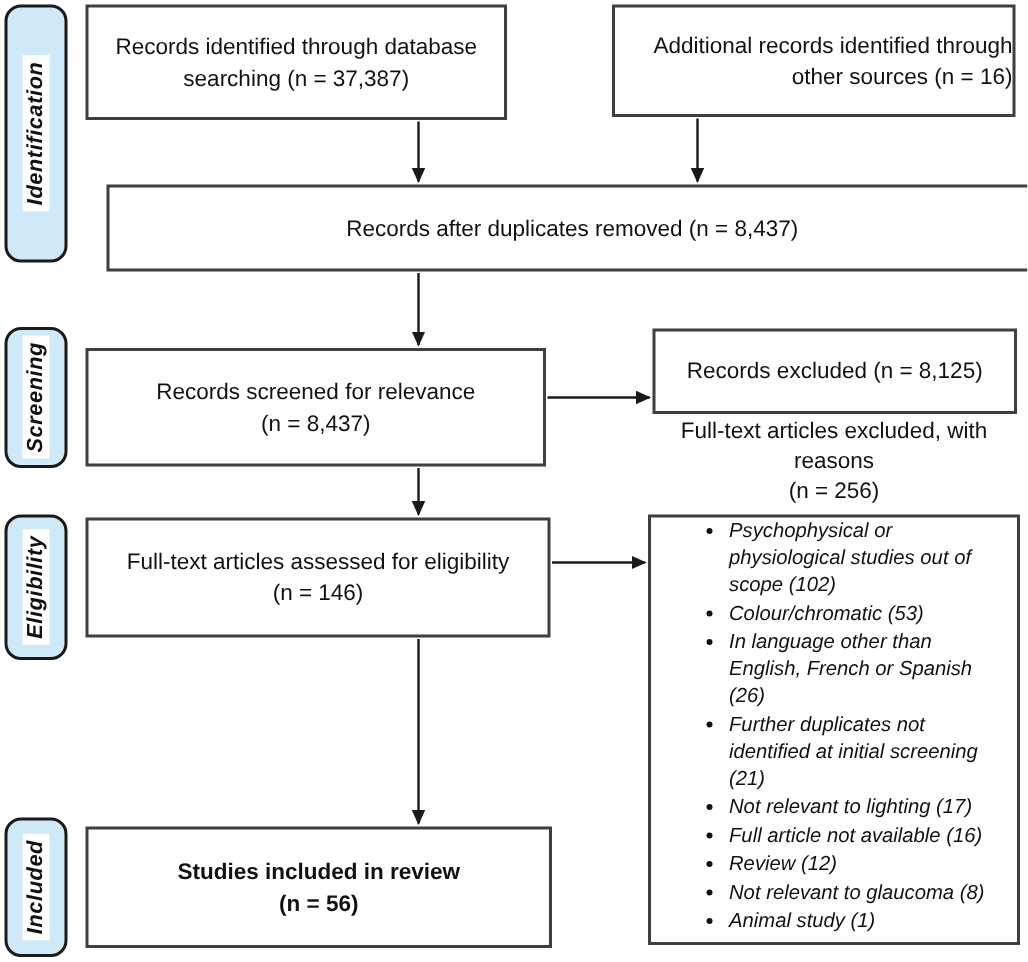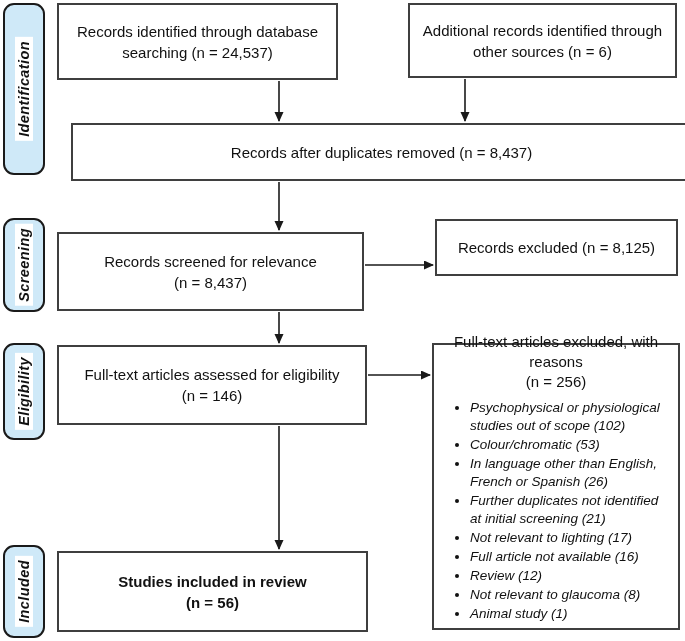--- a/index.html
+++ b/index.html
@@ -49,21 +49,21 @@
     background:#ffffff;
     border:2px solid var(--box-border);
     box-sizing:border-box;
     display:flex;flex-direction:column;
     align-items:center;justify-content:center;
     text-align:center;
     font-size:15px;
     line-height:21px;
   }
   .fbox.identified-db{left:57px;top:3px;width:281px;height:77px;}
-  .fbox.identified-other{left:408px;top:3px;width:269px;height:75px;}
+  .fbox.identified-other{left:408px;top:3px;width:269px;height:75px;align-items:flex-end;}
   .fbox.after-duplicates{left:57px;top:123px;width:621px;height:58px;margin-left:14px;}
   .fbox.screened{left:57px;top:232px;width:307px;height:79px;}
   .fbox.excluded-records{left:435px;top:219px;width:243px;height:57px;}
   .fbox.fulltext-assessed{left:57px;top:345px;width:310px;height:80px;}
   .fbox.included-studies{left:57px;top:551px;width:311px;height:81px;font-weight:bold;}
 
   .fbox.fulltext-excluded{
     left:432px;top:343px;width:248px;height:287px;
     justify-content:flex-end;
     padding:8px 4px 4px 4px;
@@ -72,21 +72,21 @@
   .fulltext-excluded .reasons{
     margin:7px 0 0 0;
     padding-left:32px;
     text-align:left;
     font-style:italic;
     font-size:13.5px;
     line-height:18px;
     align-self:stretch;
   }
   .fulltext-excluded .reasons li{
-    margin:0 0 1px 0;
+    margin:0 0 1px 16px;
     padding-right:2px;
   }
 
   
   svg.arrows{
     position:absolute;left:0;top:0;
     pointer-events:none;
   }
   svg.arrows line{
     stroke:var(--arrow);
@@ -106,26 +106,26 @@
   </div>
   <div class="stage eligibility">
     <span>Eligibility</span>
   </div>
   <div class="stage included">
     <span>Included</span>
   </div>
 
   <div class="fbox identified-db">
     <div>Records identified through database</div>
-    <div>searching (n = 24,537)</div>
+    <div>searching (n = 37,387)</div>
   </div>
 
   <div class="fbox identified-other">
     <div>Additional records identified through</div>
-    <div>other sources (n = 6)</div>
+    <div>other sources (n = 16)</div>
   </div>
 
   <div class="fbox after-duplicates">
     <div>Records after duplicates removed (n = 8,437)</div>
   </div>
 
   <div class="fbox screened">
     <div>Records screened for relevance</div>
     <div>(n = 8,437)</div>
   </div>

